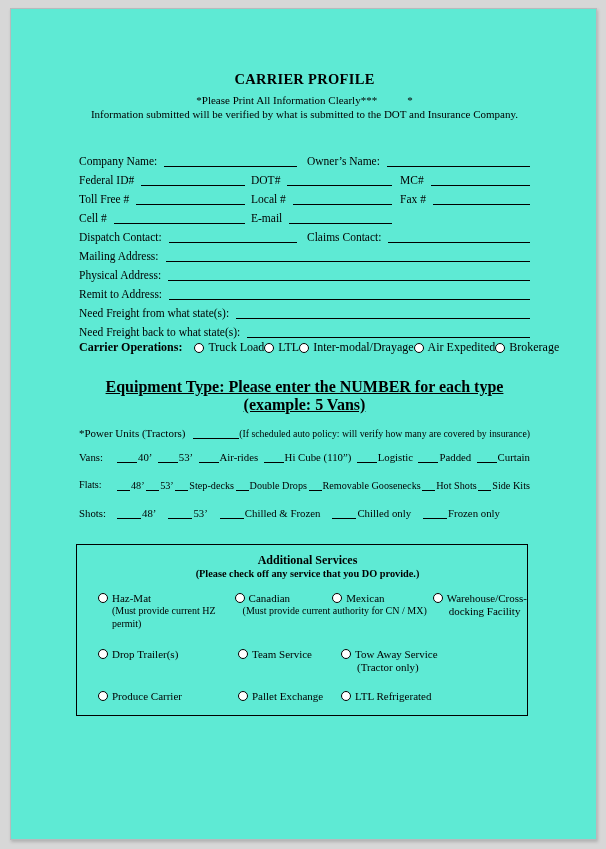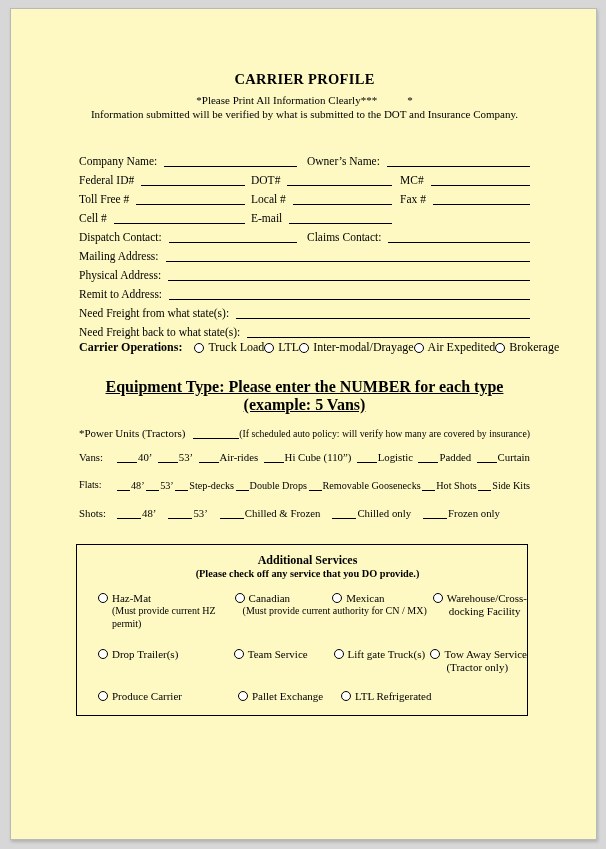--- a/index.html
+++ b/index.html
@@ -6,21 +6,21 @@
   body {
     width:606px; height:849px;
     background:#d7d7d7;
     font-family:"Liberation Serif", serif;
     color:#000;
   }
   .canvas { position:relative; width:606px; height:849px; overflow:hidden; }
   .page {
     position:absolute; left:10px; top:8px;
     width:587px; height:832px;
-    background:#fef9c3;
+    background:#5eead4;
     border:1px solid #b7babc;
     box-shadow:1px 2px 3px rgba(0,0,0,0.18);
     box-sizing:border-box;
   }
   .content { position:absolute; left:68px; top:0; width:451px; }
 
   .title { margin-top:62px; text-align:center; font-weight:bold; font-size:14.5px; letter-spacing:0.3px; }
   .sub1 { margin-top:6px; text-align:center; font-size:11px; }
   .sub1 .extra { margin-left:30px; }
   .sub2 { margin-top:2px; text-align:center; font-size:11px; white-space:nowrap; }
@@ -355,26 +355,20 @@
                 <span class="radio"></span>
                 <span>Drop Trailer(s)</span>
               </div>
           </div>
           <div class="c2">
             <div class="svc-opt">
                 <span class="radio"></span>
                 <span>Team Service</span>
               </div>
           </div>
-          <div class="c3">
-            <div class="svc-opt">
-                <span class="radio"></span>
-                <span>Lift gate Truck(s)</span>
-              </div>
-          </div>
           <div class="c4">
             <div class="svc-opt">
                 <span class="radio"></span>
                 <span>Tow Away Service</span>
               </div>
             <div class="svc-note2">(Tractor only)</div>
           </div>
         </div>
 
         <div class="svc-row" style="margin-top:16px;">

